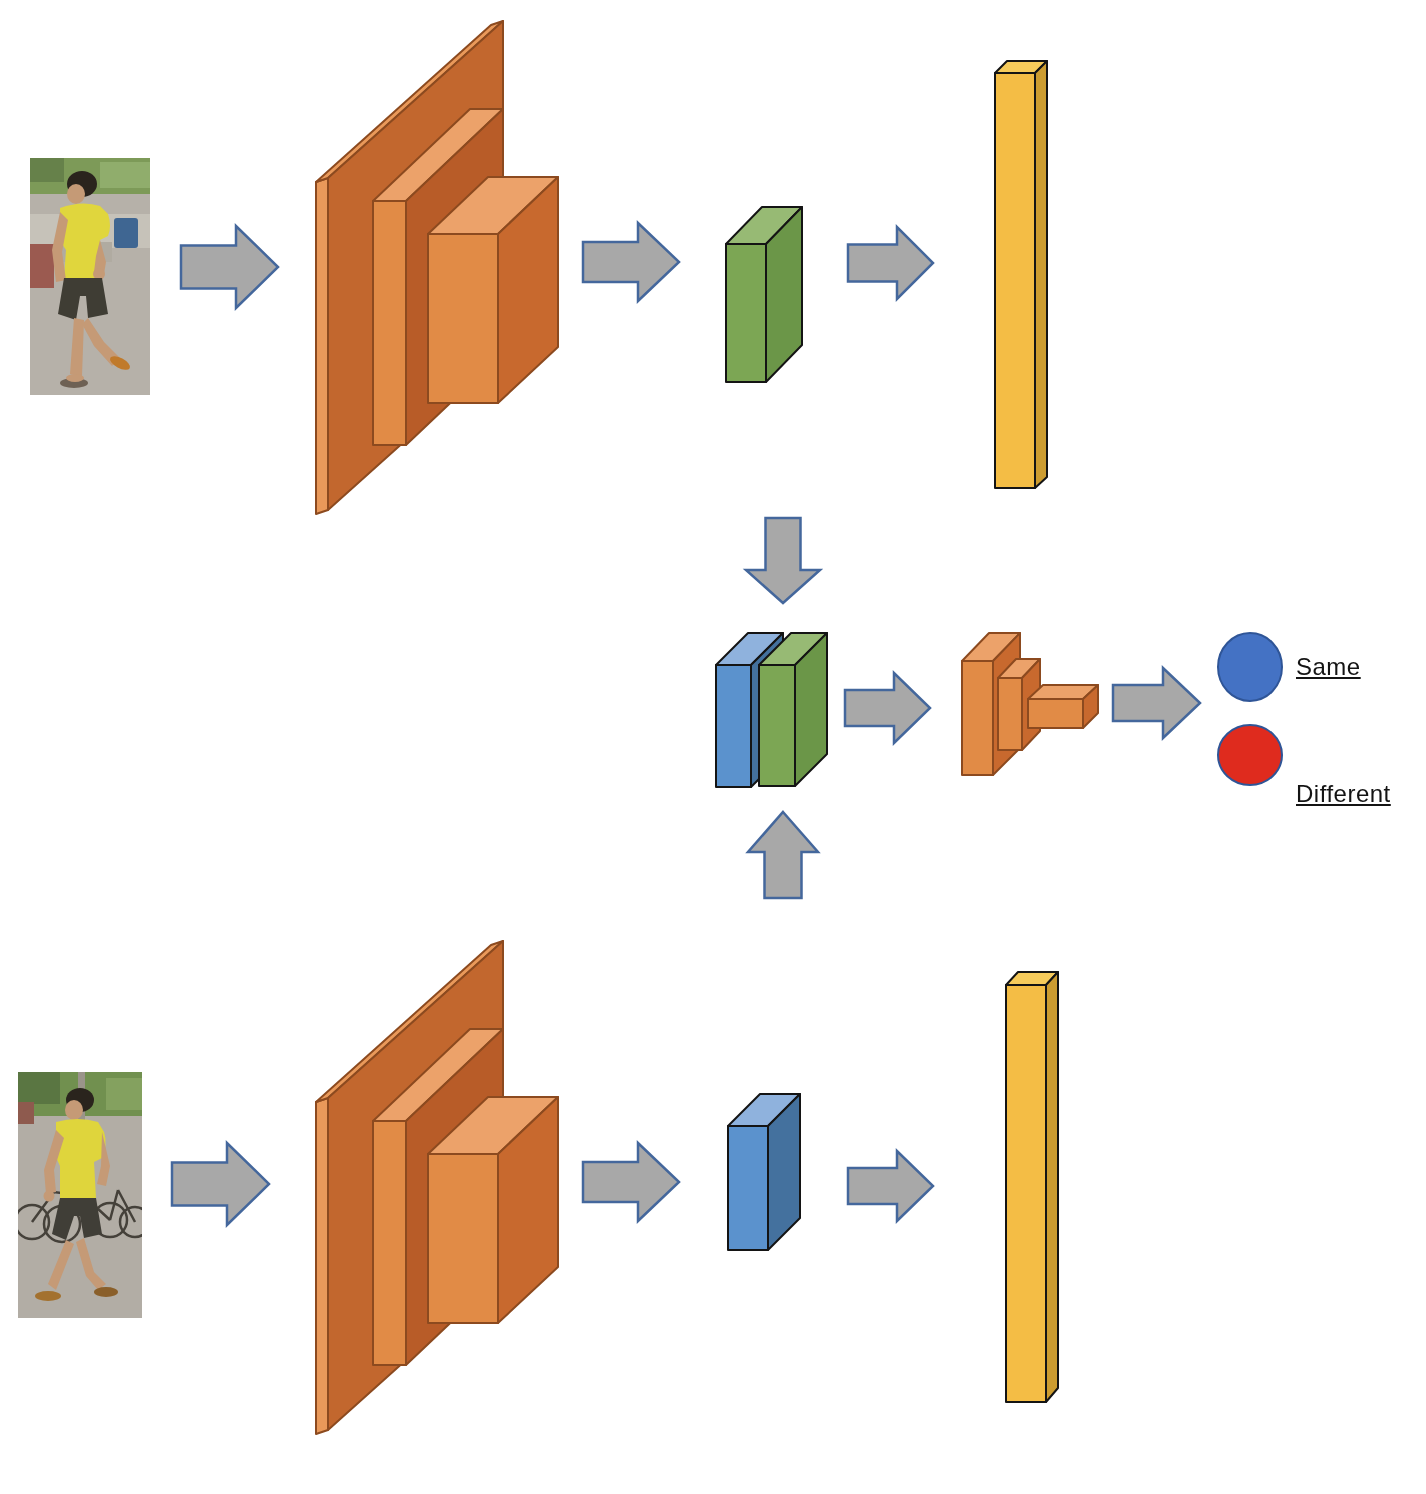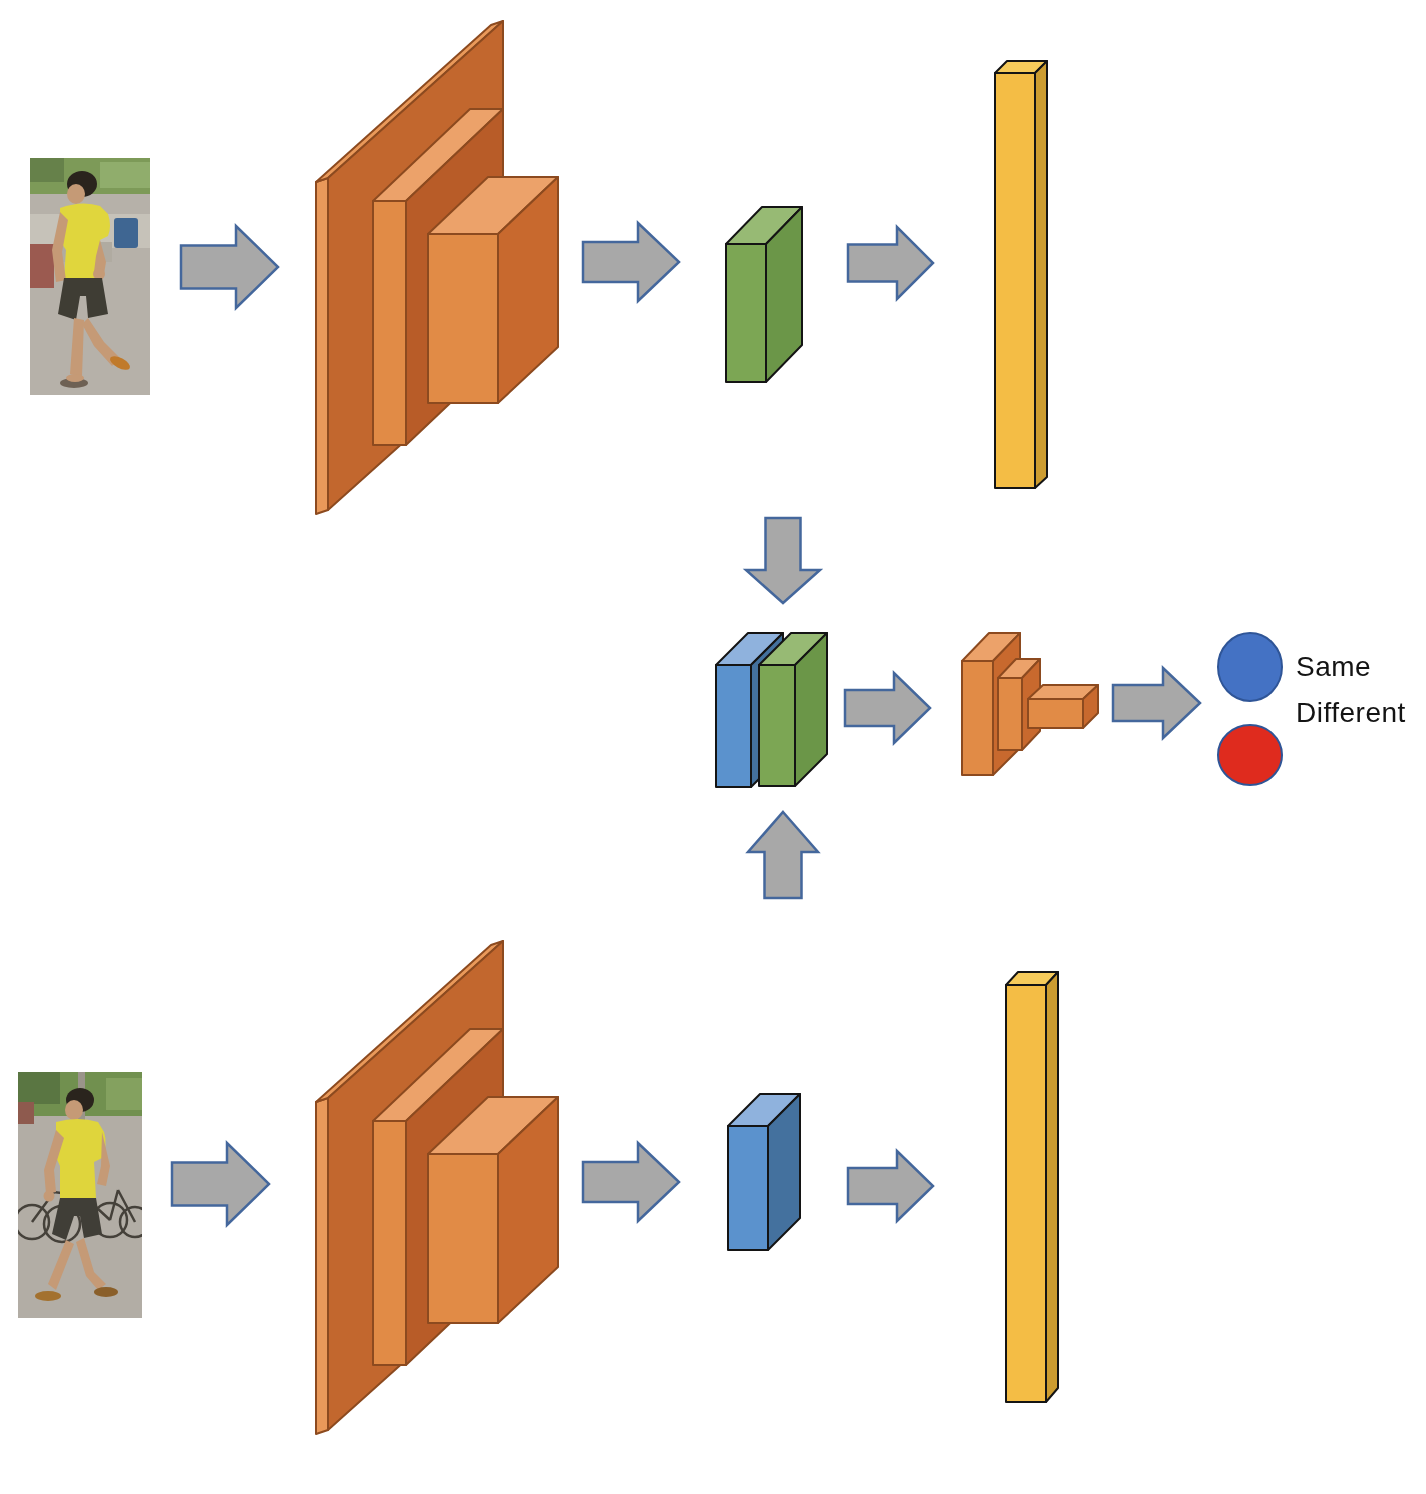--- a/index.html
+++ b/index.html
@@ -17,22 +17,22 @@
   .o-side{fill:var(--orange-side);}
   .o-darkside{fill:var(--orange-darkside);}
   .cblk{stroke:var(--block-stroke);stroke-width:2;stroke-linejoin:round;}
   .g-front{fill:var(--green-front);} .g-top{fill:var(--green-top);} .g-side{fill:var(--green-side);}
   .b-front{fill:var(--blue-front);} .b-top{fill:var(--blue-top);} .b-side{fill:var(--blue-side);}
   .y-front{fill:var(--yellow-front);} .y-top{fill:var(--yellow-top);} .y-side{fill:var(--yellow-side);}
   .arrow{fill:var(--arrow-fill);stroke:var(--arrow-stroke);stroke-width:2.5;stroke-linejoin:miter;}
   .out-circle-same{fill:var(--same-fill);stroke:var(--circle-stroke);stroke-width:2;}
   .out-circle-diff{fill:var(--different-fill);stroke:var(--circle-stroke);stroke-width:2;}
   .out-label{
-    position:absolute;font-size:28px;color:var(--text-color);
-    transform:translateY(-50%);white-space:nowrap;letter-spacing:0.5px;
+    position:absolute;font-size:24px;color:var(--text-color);
+    transform:translateY(-50%);white-space:nowrap;letter-spacing:0.5px;text-decoration:underline;
   }
   .skin{fill:#c59a76;} .hair{fill:#2a241d;}
   .bike{stroke:#45413a;stroke-width:2.5;fill:none;}
 </style>
 </head>
 <body>
 
 <div class="canvas">
 
   <svg class="main" width="1426" height="1494" viewBox="0 0 1426 1494">
@@ -183,15 +183,15 @@
     <polygon class="arrow" points="848,1168 897,1168 897,1151 933,1186 897,1221 897,1204 848,1204"></polygon>
 
     <g>
       <polygon class="cblk y-top" points="1006,985 1046,985 1058,972 1018,972"></polygon>
       <polygon class="cblk y-side" points="1046,985 1058,972 1058,1388 1046,1402"></polygon>
       <polygon class="cblk y-front" points="1006,985 1046,985 1046,1402 1006,1402"></polygon>
     </g>
   </svg>
 
   <div class="out-label" style="left:1296px;top:667px;">Same</div>
-  <div class="out-label" style="left:1296px;top:713px;">Different</div>
+  <div class="out-label" style="left:1296px;top:794px;">Different</div>
 
 </div>
 
 </body></html>

